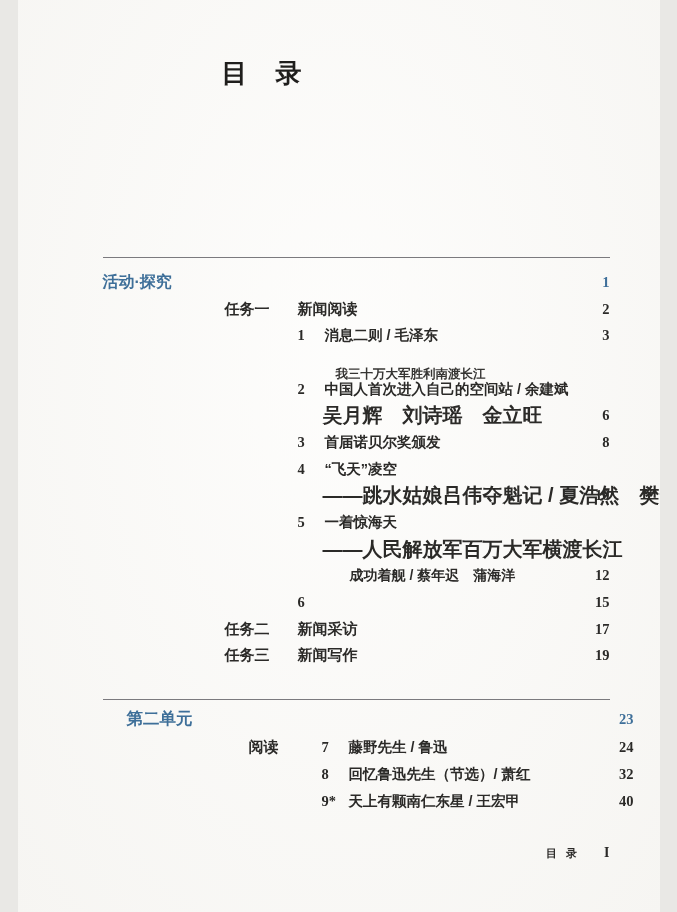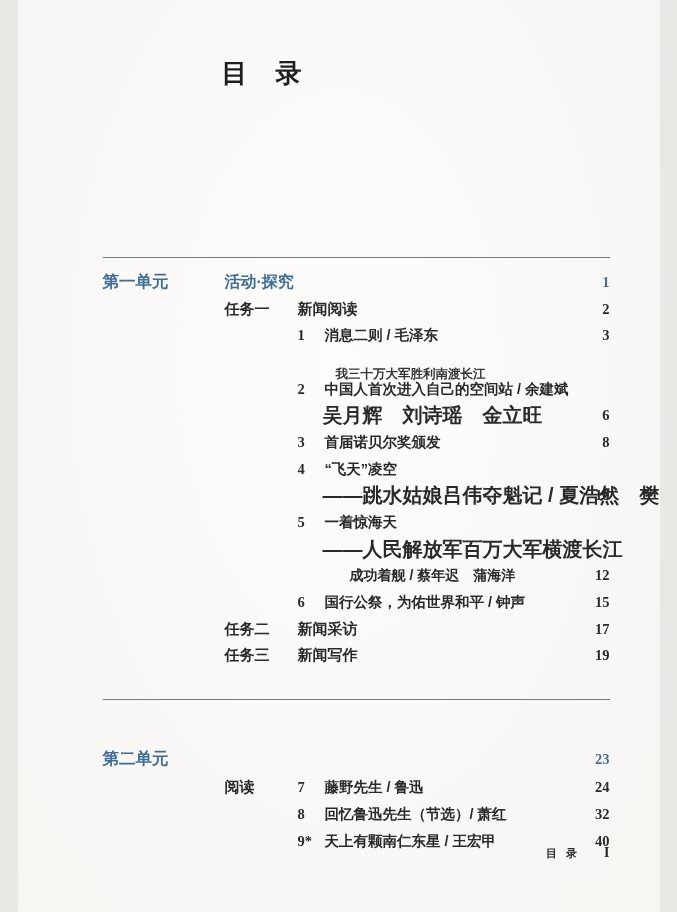--- a/index.html
+++ b/index.html
@@ -12,21 +12,21 @@
   }
   .title{
     position:absolute;left:204px;top:56px;
     font-size:26px;font-weight:bold;color:#1f1e1c;letter-spacing:1px;
   }
   .rule{position:absolute;left:85px;width:507px;border-top:1.7px solid #7b7a7e;}
   .rule1{top:257px;}
   .rule2{top:699px;}
   .sec{position:absolute;left:85px;width:507px;}
   .s1{top:269px;}
-  .s2{top:744px;}
+  .s2{top:704px;margin-left:24px;}
   .row{display:flex;align-items:center;height:26.7px;}
   .s2 .row{height:27px;}
   .s2 .row-unit{height:30px;}
   .c-unit{flex:none;width:122px;font-size:16.5px;font-weight:bold;}
   .c-body{flex:1;display:flex;align-items:center;min-width:0;white-space:nowrap;}
   .c-page{
     flex:none;width:34px;text-align:right;
     font-family:"Liberation Serif","DejaVu Serif",serif;
     font-size:14.5px;font-weight:600;color:#2b2a28;
   }
@@ -53,21 +53,20 @@
 
 <div class="page">
 
   <div class="title">目　录</div>
 
   <div class="rule rule1"></div>
 
   <div class="sec s1">
 
     <div class="row">
-      <span class="c-unit blue">第一单元</span>
       <span class="c-body">
           <span class="heading blue">活动·探究</span>
         </span>
       <span class="c-page blue">1</span>
     </div>
 
     <div class="row">
       <span class="c-unit"></span>
       <span class="c-body">
         <span class="task-label">任务一</span>
@@ -149,21 +148,20 @@
     <div class="row">
       <span class="c-unit"></span>
       <span class="c-body cont2">成功着舰 / 蔡年迟　蒲海洋</span>
       <span class="c-page">12</span>
     </div>
 
     <div class="row">
       <span class="c-unit"></span>
       <span class="c-body item">
         <span class="num">6</span>
-        <span class="ttl">国行公祭，为佑世界和平 / 钟声</span>
       </span>
       <span class="c-page">15</span>
     </div>
 
     <div class="row">
       <span class="c-unit"></span>
       <span class="c-body">
         <span class="task-label">任务二</span>
         <span class="task-name">新闻采访</span>
       </span>

